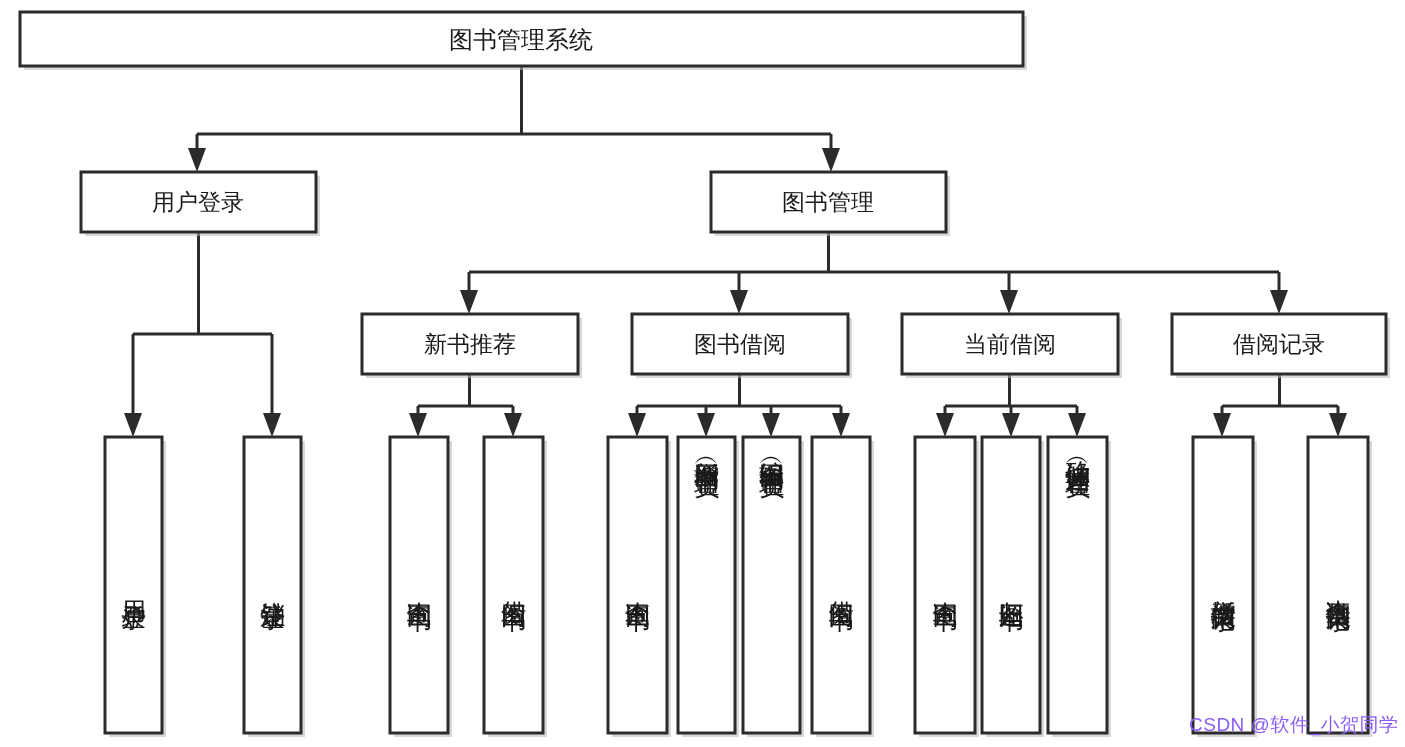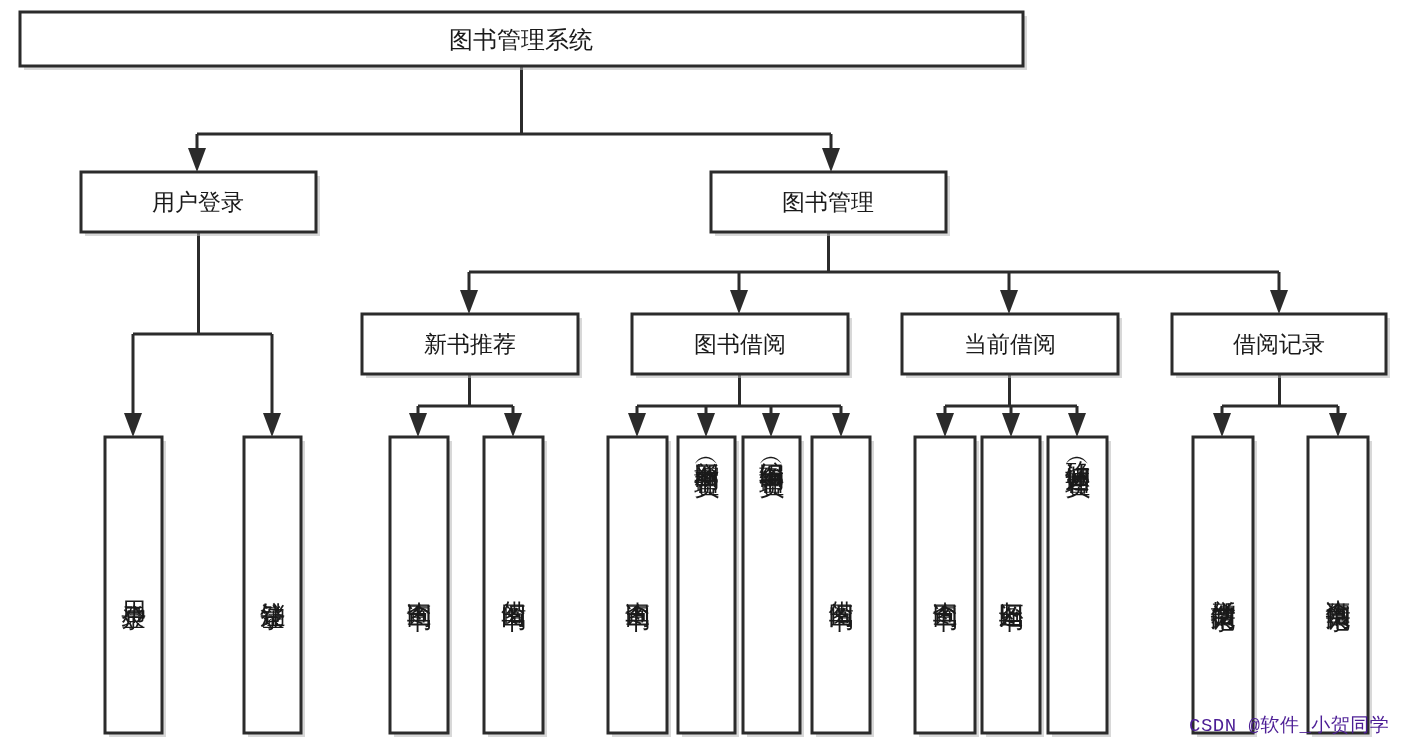--- a/index.html
+++ b/index.html
@@ -78,23 +78,23 @@
     line-height: 1.18;
     letter-spacing: 2px;
     color: #1a1a1a;
     white-space: nowrap;
     text-align: center;
   }
   .watermark {
     position: absolute;
     left: 1189px;
     top: 712px;
-    font-family: Liberation Mono, monospace;
+    font-family: Liberation Sans, sans-serif;
     font-size: 19px;
-    color: #4c1d95;
+    color: #8b5cf6;
     letter-spacing: 0.5px;
     white-space: nowrap;
   }
 </style>
 </head>
 <body>
 
 <div id="diagram-root">
 
   <svg id="tree-svg" viewBox="0 0 1405 747" xmlns="http://www.w3.org/2000/svg">

